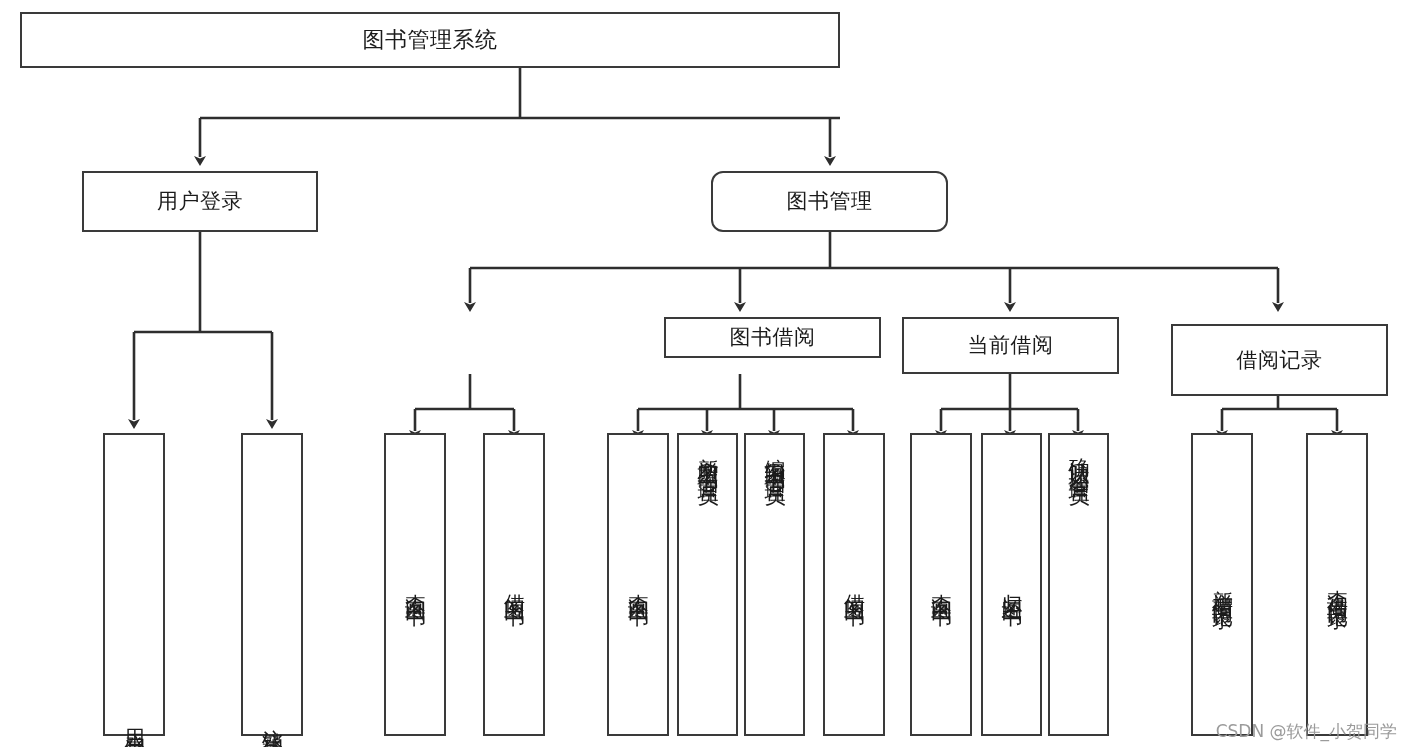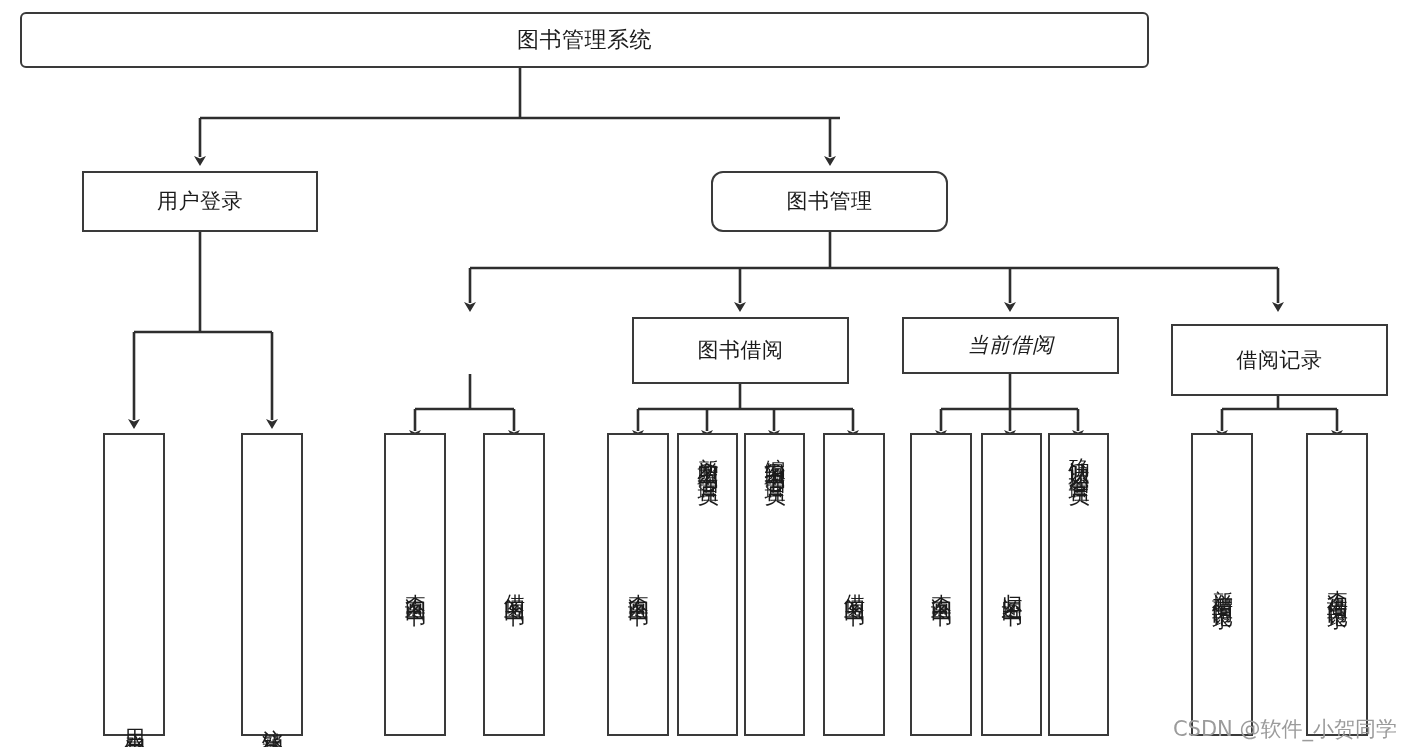--- a/index.html
+++ b/index.html
@@ -67,21 +67,21 @@
   .node.vert.align-bottom {
     align-items: flex-end;
   }
   .node.vert.align-top {
     align-items: flex-start;
   }
   .watermark {
     position: absolute;
     right: 8px;
     bottom: 4px;
-    font-size: 21px;
+    font-size: 17px;
     color: #9b9b9b;
     white-space: nowrap;
     font-family: "DejaVu Sans", "Liberation Sans", sans-serif;
   }
 </style>
 </head>
 <body>
 
 <div id="canvas">
 
@@ -128,35 +128,35 @@
       <path d="M1010,409 L1010,431" marker-end="url(#arrow)"></path>
       <path d="M1078,409 L1078,431" marker-end="url(#arrow)"></path>
 
       <path d="M1278,374 L1278,409"></path>
       <path d="M1222,409 L1337,409"></path>
       <path d="M1222,409 L1222,431" marker-end="url(#arrow)"></path>
       <path d="M1337,409 L1337,431" marker-end="url(#arrow)"></path>
     </g>
   </svg>
 
-  <div class="node horiz root" style="left:20px; top:12px; width:1129px; height:56px;border-radius:6px;">
+  <div class="node horiz root" style="left:20px; top:12px; width:820px; height:56px;">
     <span class="label">图书管理系统</span>
   </div>
 
   <div class="node horiz" style="left:82px; top:171px; width:236px; height:61px;">
     <span class="label">用户登录</span>
   </div>
   <div class="node horiz" style="left:711px; top:171px; width:237px; height:61px;border-radius:12px;">
     <span class="label">图书管理</span>
   </div>
 
-  <div class="node horiz" style="left:632px; top:317px; width:217px; height:67px;">
+  <div class="node horiz" style="left:664px; top:317px; width:217px; height:41px;">
     <span class="label">图书借阅</span>
   </div>
-  <div class="node horiz" style="left:902px; top:317px; width:217px; height:57px;font-style:italic;">
+  <div class="node horiz" style="left:902px; top:317px; width:217px; height:57px;">
     <span class="label">当前借阅</span>
   </div>
   <div class="node horiz" style="left:1171px; top:317px; width:217px; height:72px;margin-top:7px;">
     <span class="label">借阅记录</span>
   </div>
 
   <div class="node vert align-bottom" style="left:103px; top:433px; width:62px; height:303px;">
     <span class="label">用户登录</span>
   </div>
   <div class="node vert align-bottom" style="left:241px; top:433px; width:62px; height:303px;">

